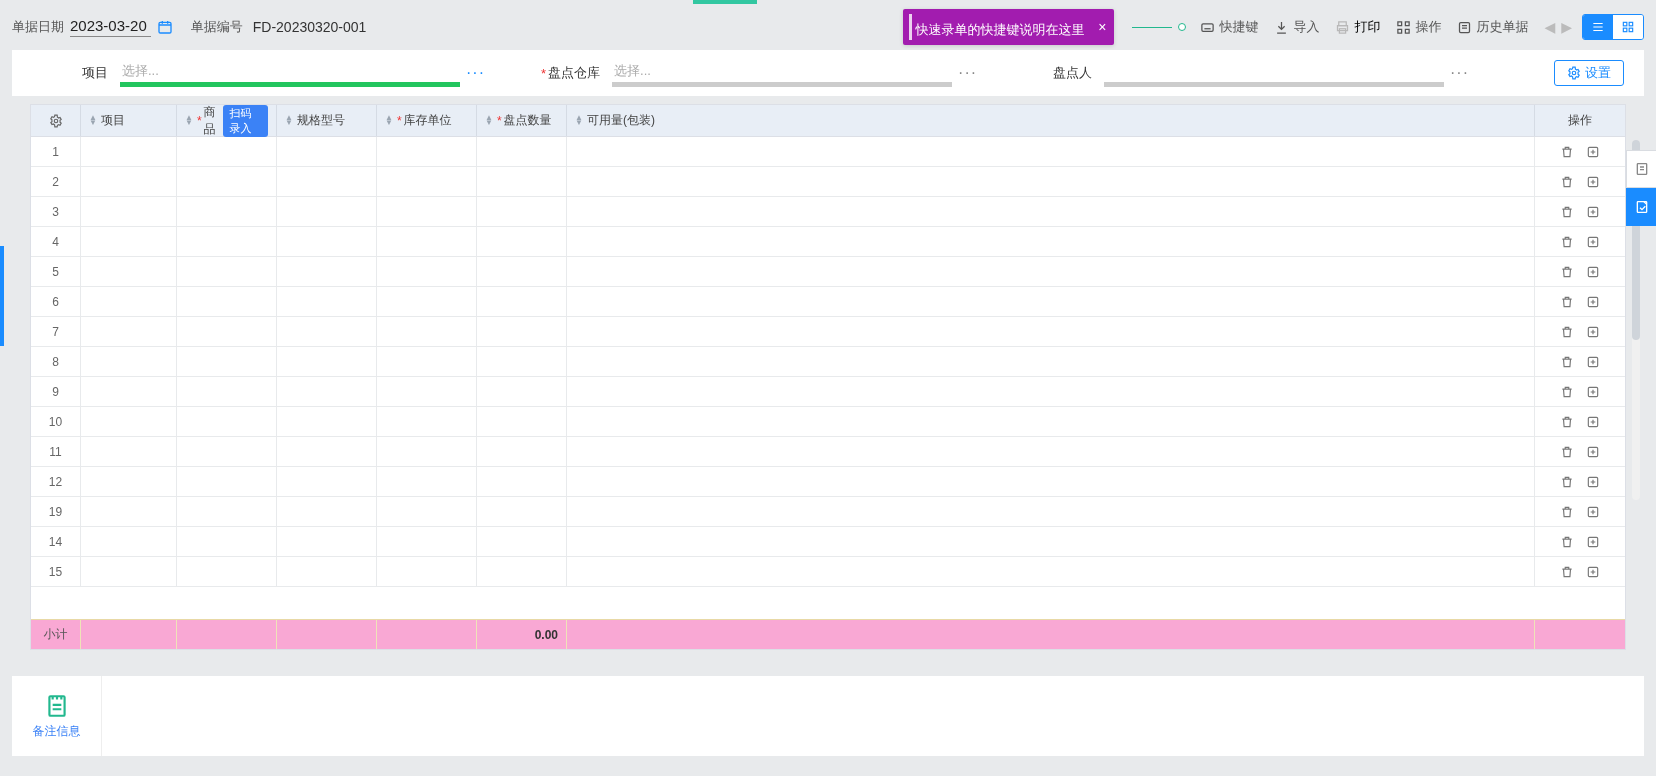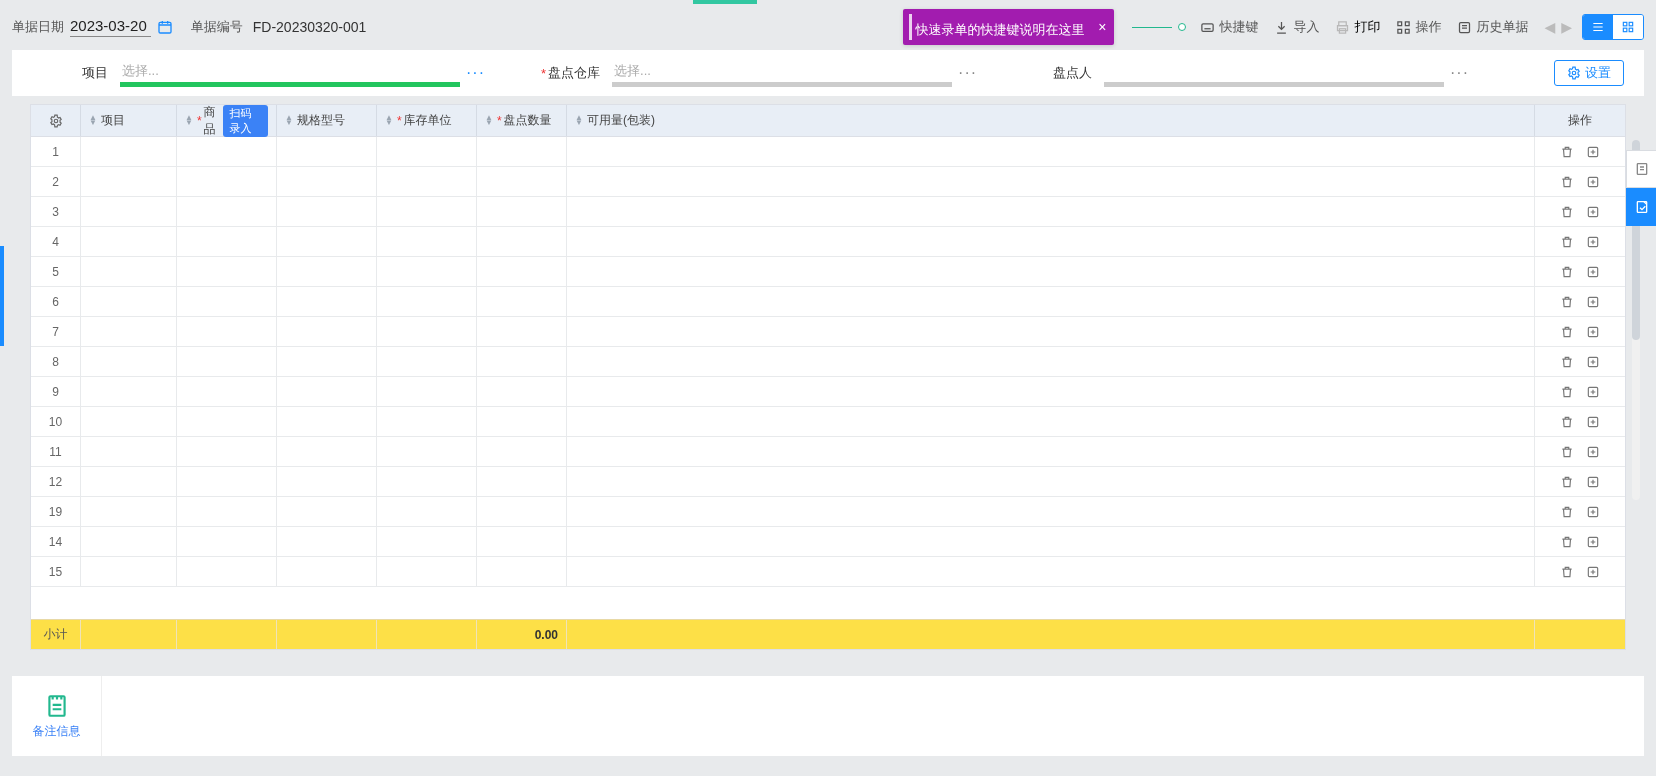--- a/index.html
+++ b/index.html
@@ -138,21 +138,21 @@
   .gc {
     border-right:1px solid #e8eaec; display:flex; align-items:center;
     padding:0 8px;
   }
   .gc.rownum { justify-content:center; color:#666; }
   .gc.actions { justify-content:center; gap:12px; border-right:none; }
   .row-icon { cursor:pointer; color:#888; display:inline-flex; }
   .row-icon svg { width:14px;height:14px; }
 
   .subtotal-row {
-    display:flex; height:30px; background:#fde047;
+    display:flex; height:30px; background:#f9a8d4;
     font-size:12px; border-top:1px solid #e8d9a6;
   }
   .subtotal-row .gc { border-right:1px solid #efe3b8; }
   .subtotal-row .label-cell { justify-content:center; color:#555; }
   .subtotal-row .num-cell { justify-content:flex-end; font-weight:600; }
 
   
   .vscroll {
     position:absolute; right:16px; top:140px; width:8px; height:360px;
     background:#f0f0f0; border-radius:4px;

